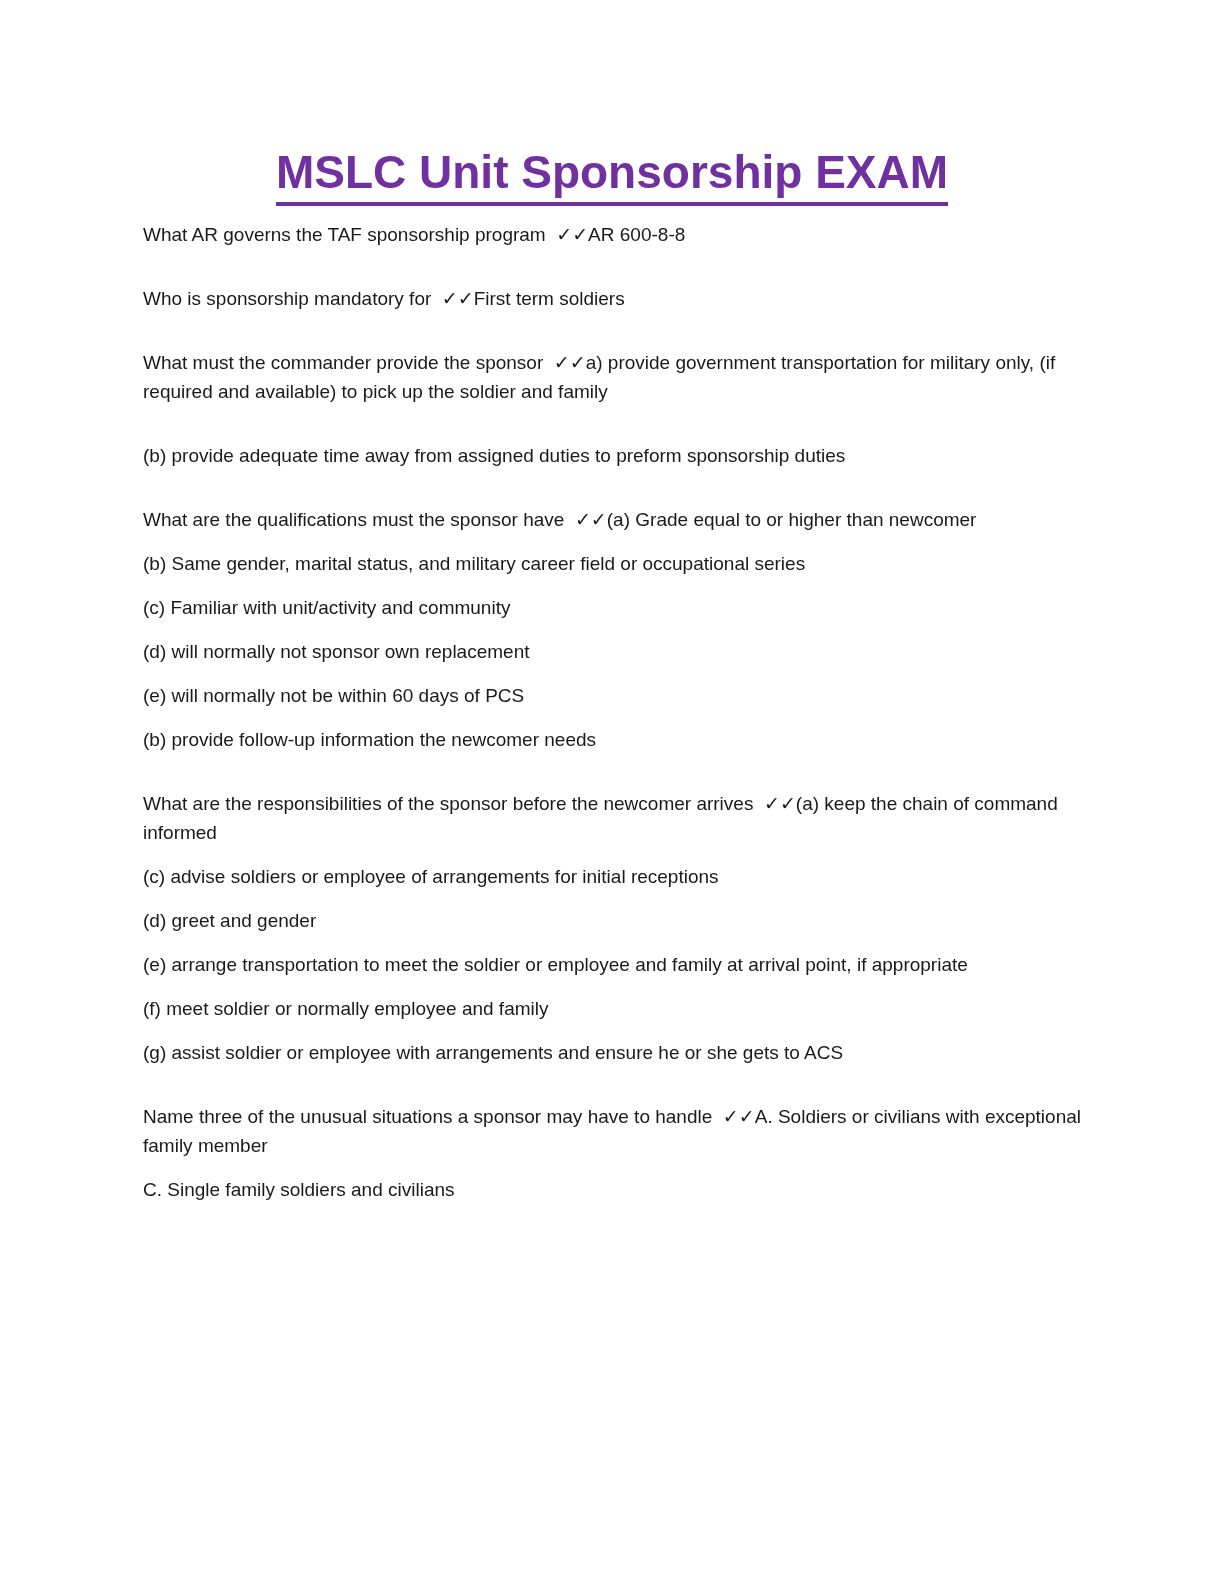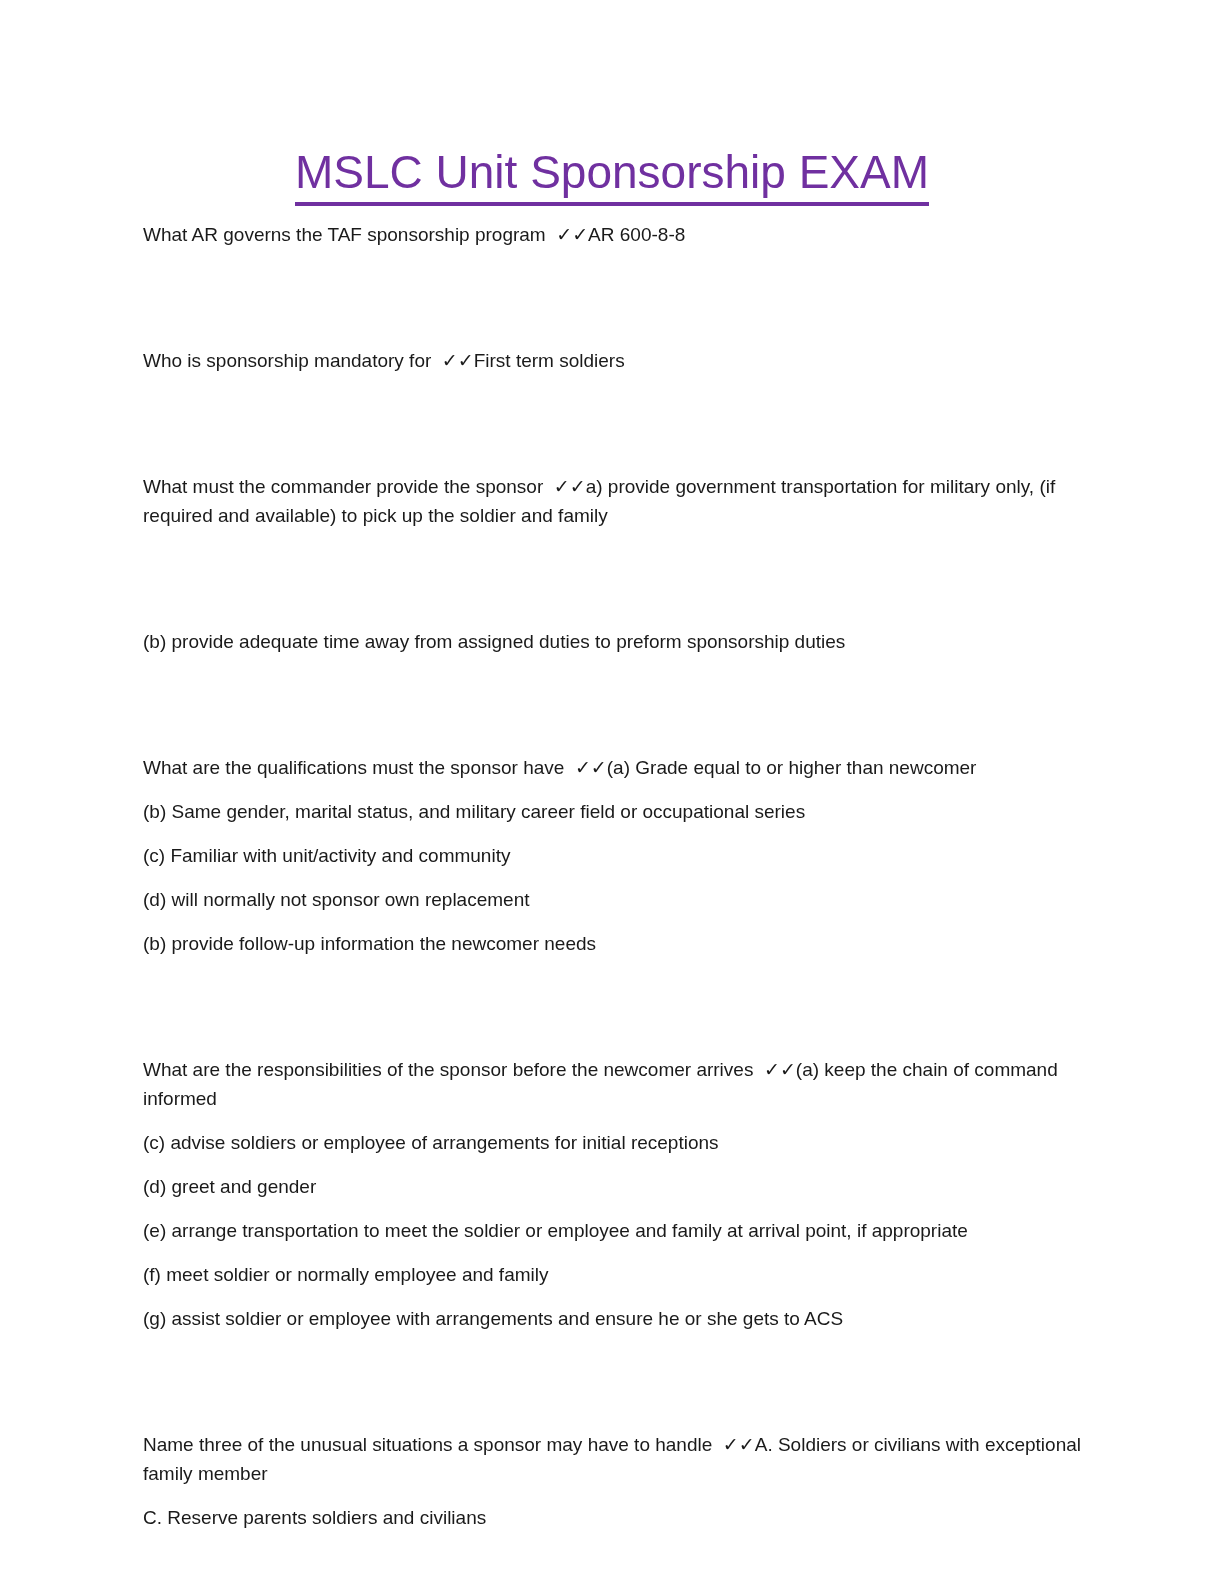--- a/index.html
+++ b/index.html
@@ -21,41 +21,41 @@
     color: var(--color-text, #1a1a1a);
     overflow: hidden;
   }
   .content {
     padding: 0 143px;
   }
   .doc-title {
     margin: 146px 0 0 0;
     text-align: center;
     font-size: 46px;
-    font-weight: 400;
+    font-weight: 700;
     line-height: 1.15;
     color: var(--color-title, #7030A0);
   }
   .doc-title .underline {
     display: inline-block;
     padding-bottom: 3px;
     border-bottom: 4px solid var(--color-title, #7030A0);
   }
   .para {
     margin: 0 0 15px 0;
     font-size: 19px;
     line-height: 29px;
     white-space: pre-wrap;
     color: var(--color-text, #1a1a1a);
   }
   .para.first {
     margin-top: 14px;
   }
   .para.gap {
-    margin-top: 97px;
+    margin-top: 35px;
   }
   .checks {
     font-weight: 700;
   }
 </style>
 </head>
 <body>
 
 <div class="page">
   <div class="content">
@@ -71,34 +71,35 @@
     <p class="para gap"><span>(b) provide adequate time away from assigned duties to preform sponsorship duties</span></p>
 
     <p class="para gap"><span>What are the qualifications must the sponsor have  </span><span class="checks">✓✓</span><span>(a) Grade equal to or higher than newcomer</span></p>
 
     <p class="para"><span>(b) Same gender, marital status, and military career field or occupational series</span></p>
 
     <p class="para"><span>(c) Familiar with unit/activity and community</span></p>
 
     <p class="para"><span>(d) will normally not sponsor own replacement</span></p>
 
+    <p class="para"><span>(e) will normally not be within 60 days of PCS</span></p>
 
     <p class="para"><span>(b) provide follow-up information the newcomer needs</span></p>
 
     <p class="para gap"><span>What are the responsibilities of the sponsor before the newcomer arrives  </span><span class="checks">✓✓</span><span>(a) keep the chain of command informed</span></p>
 
     <p class="para"><span>(c) advise soldiers or employee of arrangements for initial receptions</span></p>
 
     <p class="para"><span>(d) greet and gender</span></p>
 
     <p class="para"><span>(e) arrange transportation to meet the soldier or employee and family at arrival point, if appropriate</span></p>
 
     <p class="para"><span>(f) meet soldier or normally employee and family</span></p>
 
     <p class="para"><span>(g) assist soldier or employee with arrangements and ensure he or she gets to ACS</span></p>
 
     <p class="para gap"><span>Name three of the unusual situations a sponsor may have to handle  </span><span class="checks">✓✓</span><span>A. Soldiers or civilians with exceptional family member</span></p>
 
 
-    <p class="para"><span>C. Reserve parents soldiers and civilians</span></p>
+    <p class="para"><span>C. Single family soldiers and civilians</span></p>
 
   </div>
 </div>
 
 </body></html>

